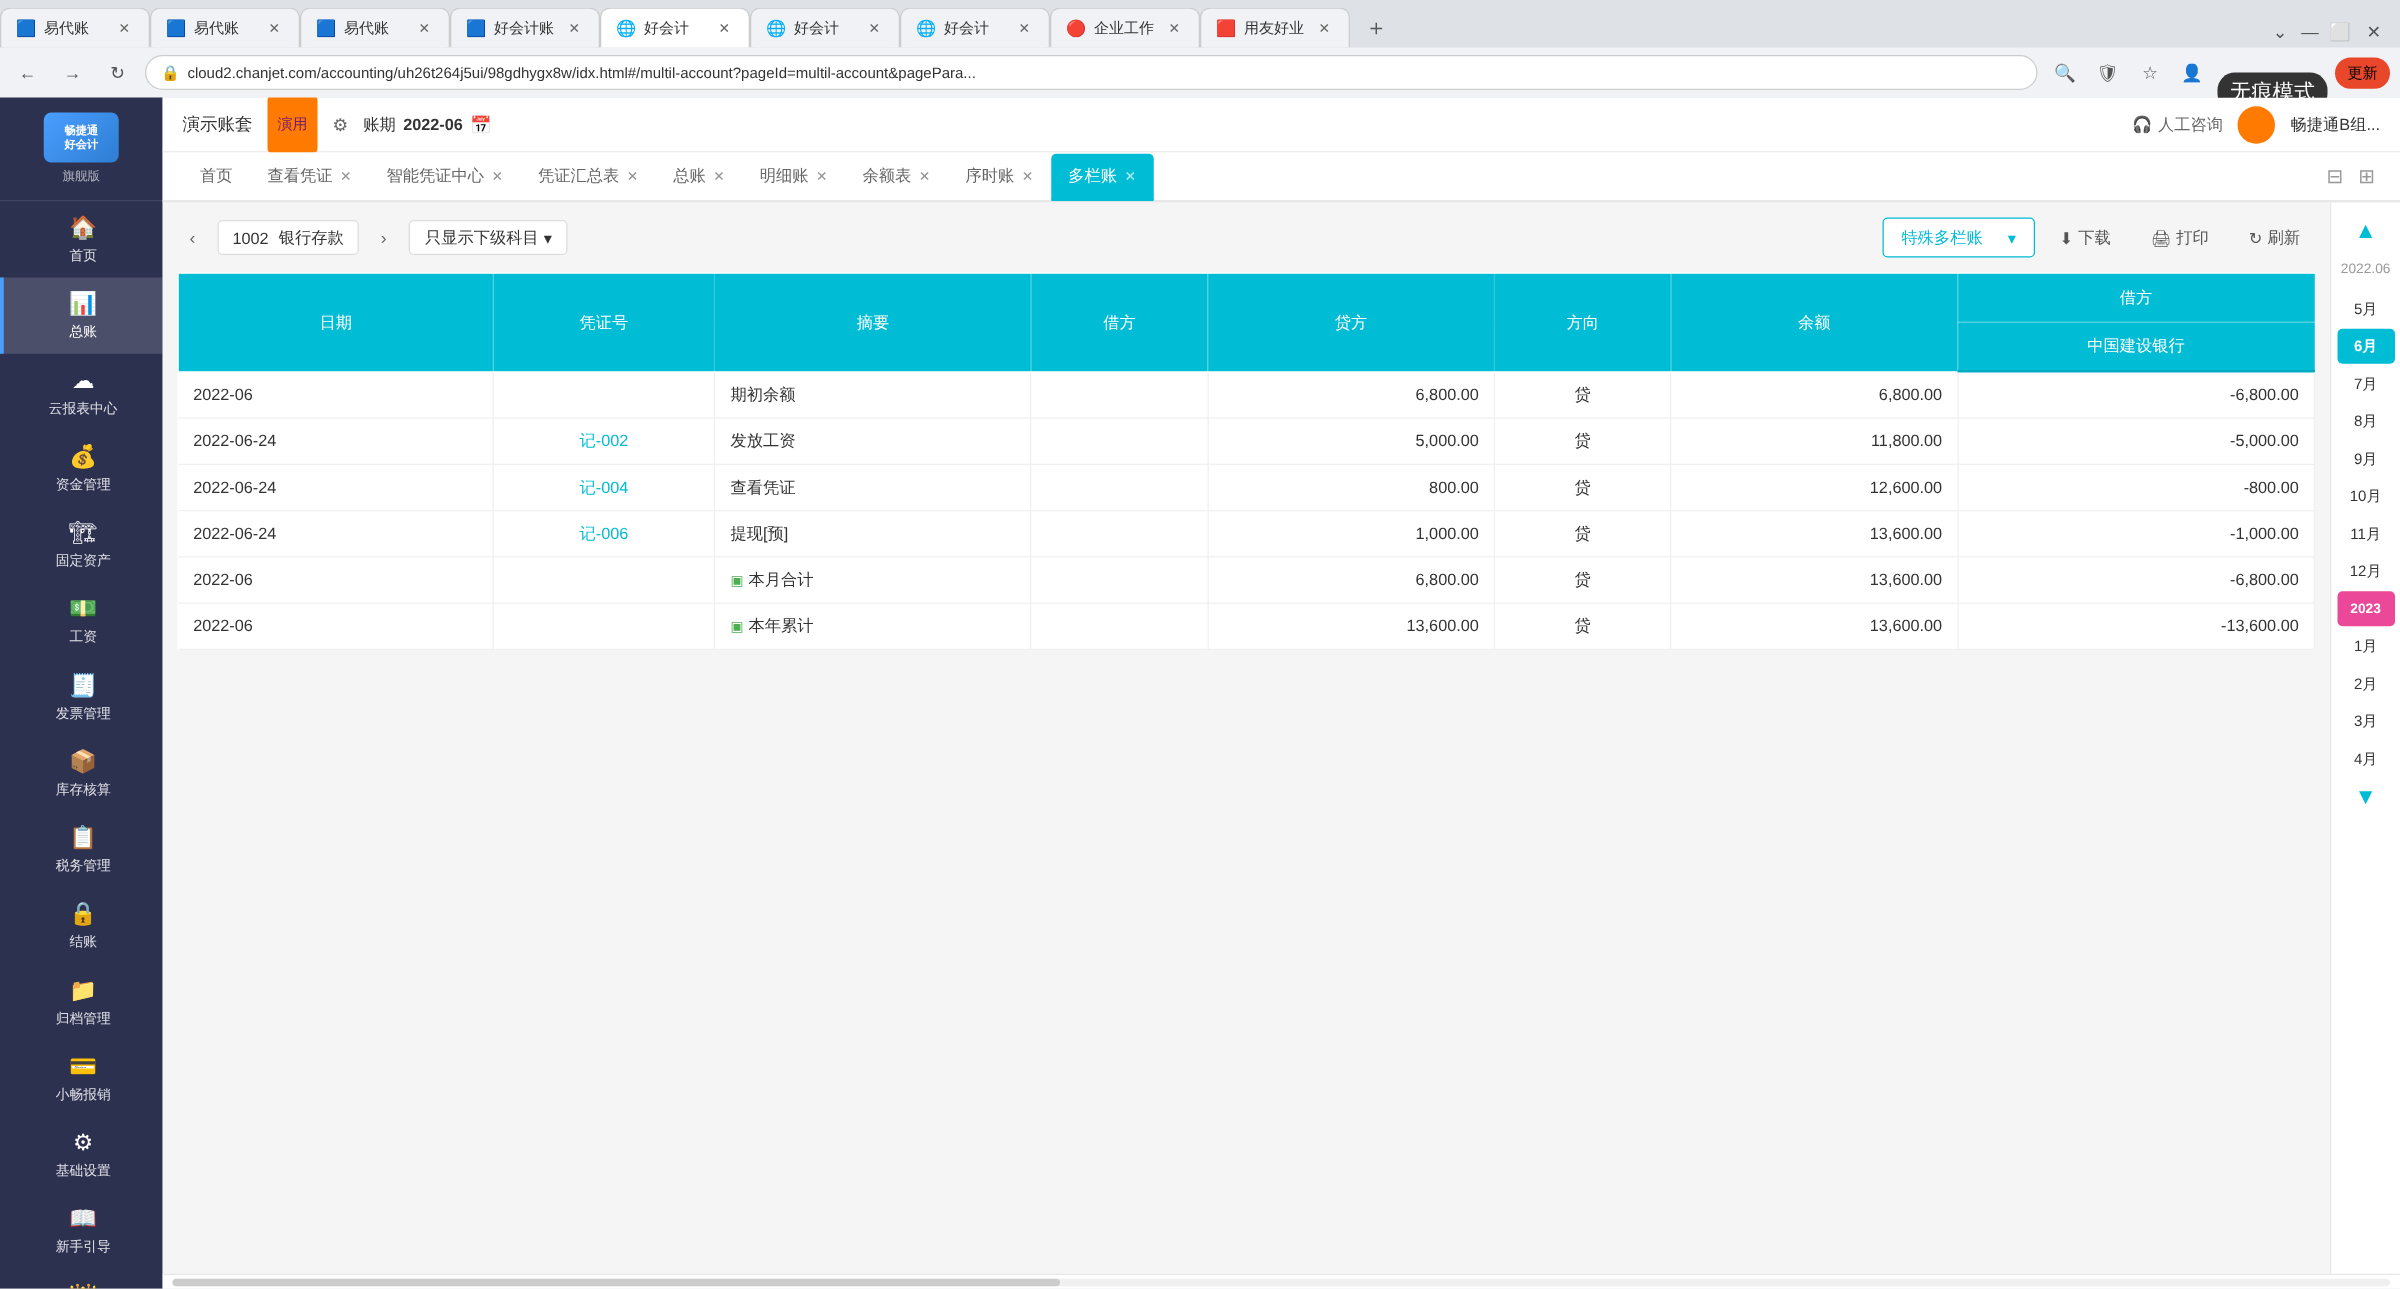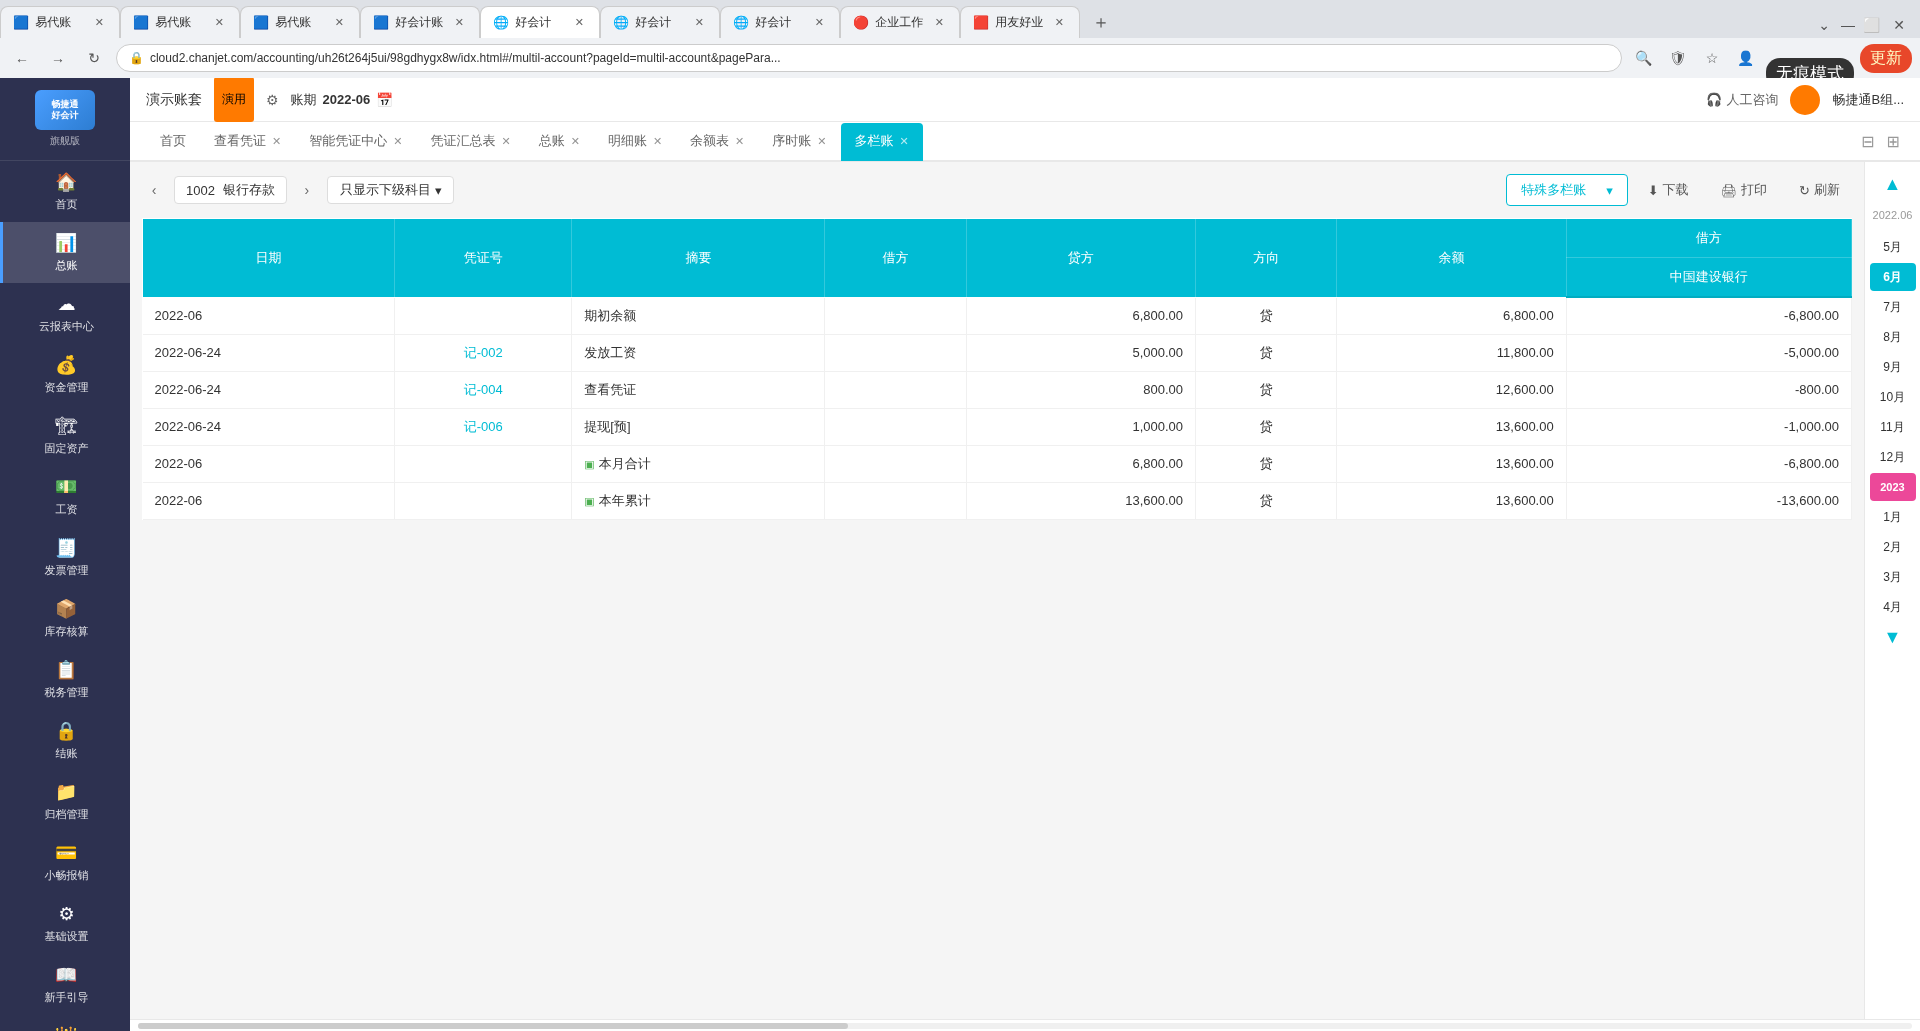--- a/index.html
+++ b/index.html
@@ -13,21 +13,21 @@
     .browser-tab .tab-title { flex: 1; overflow: hidden; text-overflow: ellipsis; white-space: nowrap; }
     .browser-tab .tab-close { font-size: 11px; color: #666; cursor: pointer; padding: 1px 3px; }
     .tab-new { padding: 0 12px; font-size: 18px; color: #555; cursor: pointer; line-height: 32px; }
     .tab-controls { margin-left: auto; display: flex; align-items: center; gap: 4px; padding-right: 8px; }
     .tab-ctrl-btn { width: 20px; height: 20px; display: flex; align-items: center; justify-content: center; color: #555; font-size: 14px; cursor: pointer; }
 
     .address-bar-row { display: flex; align-items: center; background: #f0f2f5; padding: 4px 8px; gap: 8px; height: 40px; }
     .nav-btn { width: 28px; height: 28px; display: flex; align-items: center; justify-content: center; color: #555; cursor: pointer; border-radius: 50%; font-size: 14px; }
     .address-bar { flex: 1; height: 28px; background: #fff; border: 1px solid #ccc; border-radius: 14px; padding: 0 12px; font-size: 12px; color: #333; display: flex; align-items: center; }
     .browser-actions { display: flex; align-items: center; gap: 6px; }
-    .update-btn { background: #e8472a; color: #fef9c3; padding: 4px 10px; border-radius: 14px; font-size: 16px; cursor: pointer; }
+    .update-btn { background: #e8472a; color: #000000; padding: 4px 10px; border-radius: 14px; font-size: 12px; cursor: pointer; }
     .stealth-btn { background: #333; color: white; padding: 4px 10px; border-radius: 14px; font-size: 17px; cursor: pointer; margin-top: 30px; }
     .win-btn { width: 26px; height: 26px; display: flex; align-items: center; justify-content: center; font-size: 14px; cursor: pointer; color: #555; }
 
     
     .app-layout { display: flex; width: 1920px; height: calc(1031px - 78px); background: #f0f2f5; }
 
     
     .sidebar { width: 130px; background: #2d3150; display: flex; flex-direction: column; color: white; flex-shrink: 0; }
     .sidebar-logo { padding: 12px 10px; display: flex; flex-direction: column; align-items: center; border-bottom: 1px solid rgba(255,255,255,0.1); }
     .logo-icon { width: 60px; height: 40px; background: linear-gradient(135deg, #4a9eff, #2d7dd2); border-radius: 6px; display: flex; align-items: center; justify-content: center; font-size: 11px; color: white; font-weight: bold; margin-bottom: 4px; }
@@ -36,21 +36,21 @@
     .sidebar-item.active { background: rgba(255,255,255,0.15); border-left-color: #4a9eff; }
     .sidebar-item .s-icon { font-size: 18px; }
     .sidebar-item .s-label { font-size: 11px; color: rgba(255,255,255,0.85); }
     .sidebar-item.active .s-label { color: white; }
 
     
     .main-content { flex: 1; display: flex; flex-direction: column; overflow: hidden; justify-content: center; }
 
     
     .top-header { background: white; padding: 6px 16px; display: flex; align-items: center; gap: 12px; border-bottom: 1px solid #e8e8e8; height: 44px; flex-shrink: 0; }
-    .demo-badge { background: #ff7a00; color: #000000; padding: 14px 8px; border-radius: 3px; font-size: 12px; }
+    .demo-badge { background: #ff7a00; color: #701a75; padding: 14px 8px; border-radius: 3px; font-size: 12px; }
     .period-info { display: flex; align-items: center; gap: 6px; font-size: 13px; color: #333; }
     .period-icon { font-size: 14px; color: #666; }
     .header-right { margin-left: auto; display: flex; align-items: center; gap: 12px; }
     .consult-btn { display: flex; align-items: center; gap: 4px; font-size: 13px; color: #666; cursor: pointer; }
     .user-avatar { width: 30px; height: 30px; border-radius: 50%; background: #ff7a00; display: flex; align-items: center; justify-content: center; font-size: 11px; color: white; }
     .user-name { font-size: 13px; color: #333; }
 
     
     .page-tabs { background: white; display: flex; align-items: center; border-bottom: 2px solid #e8e8e8; padding: 0 16px; height: 40px; flex-shrink: 0; }
     .page-tab { display: flex; align-items: center; gap: 4px; padding: 0 14px; height: 100%; font-size: 13px; color: #666; cursor: pointer; border-bottom: 2px solid transparent; margin-bottom: -2px; white-space: nowrap; }

